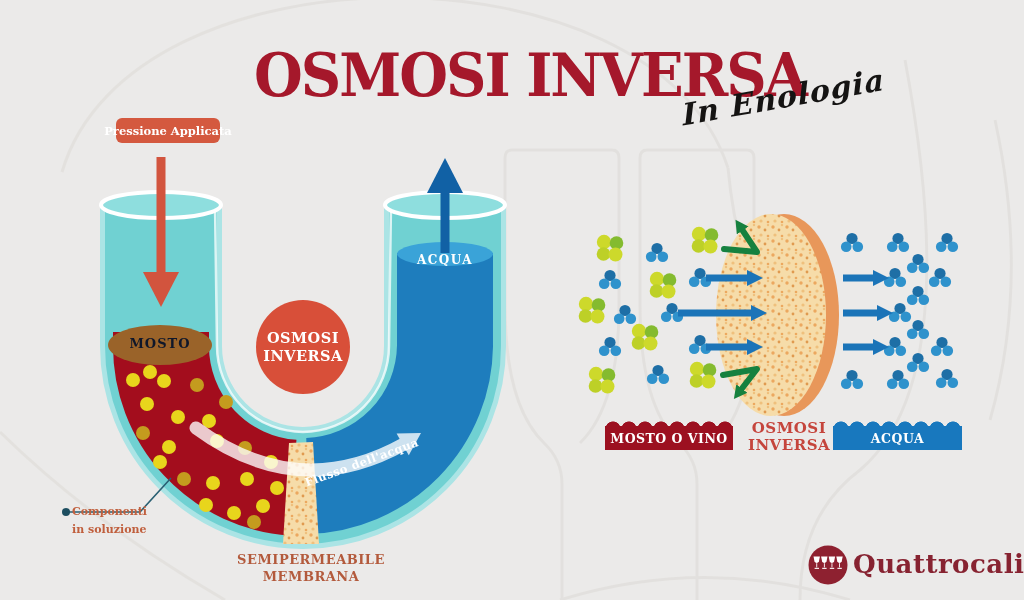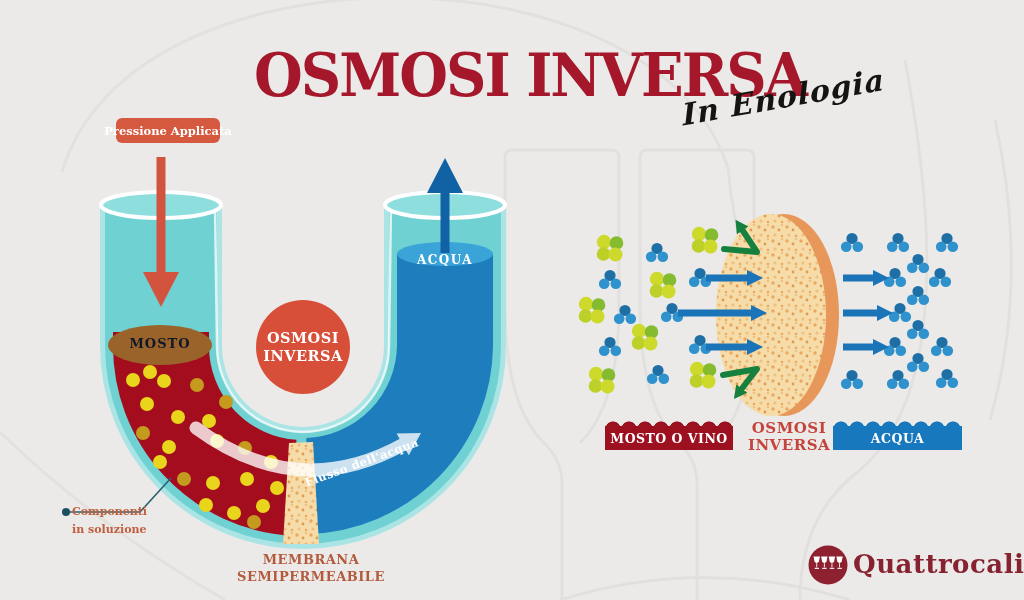--- a/index.html
+++ b/index.html
@@ -239,22 +239,22 @@
   <div class="ovl badge slab">
     <span>OSMOSI</span>
     <span>INVERSA</span>
   </div>
   <div class="ovl flusso slab">Flusso dell'acqua</div>
   <div class="ovl componenti slab">
     <div>Componenti</div>
     <div>in soluzione</div>
   </div>
   <div class="ovl membrana slab">
+    <div>SEMIPERMEABILE</div>
     <div>MEMBRANA</div>
-    <div>SEMIPERMEABILE</div>
   </div>
 
   <div class="wavebox mosto-box">
     <div class="crest"></div>
     <div class="bodyrect"></div>
     <div class="lbl">MOSTO O VINO</div>
   </div>
   <div class="ovl center-lbl slab">
     <div>OSMOSI</div>
     <div>INVERSA</div>

